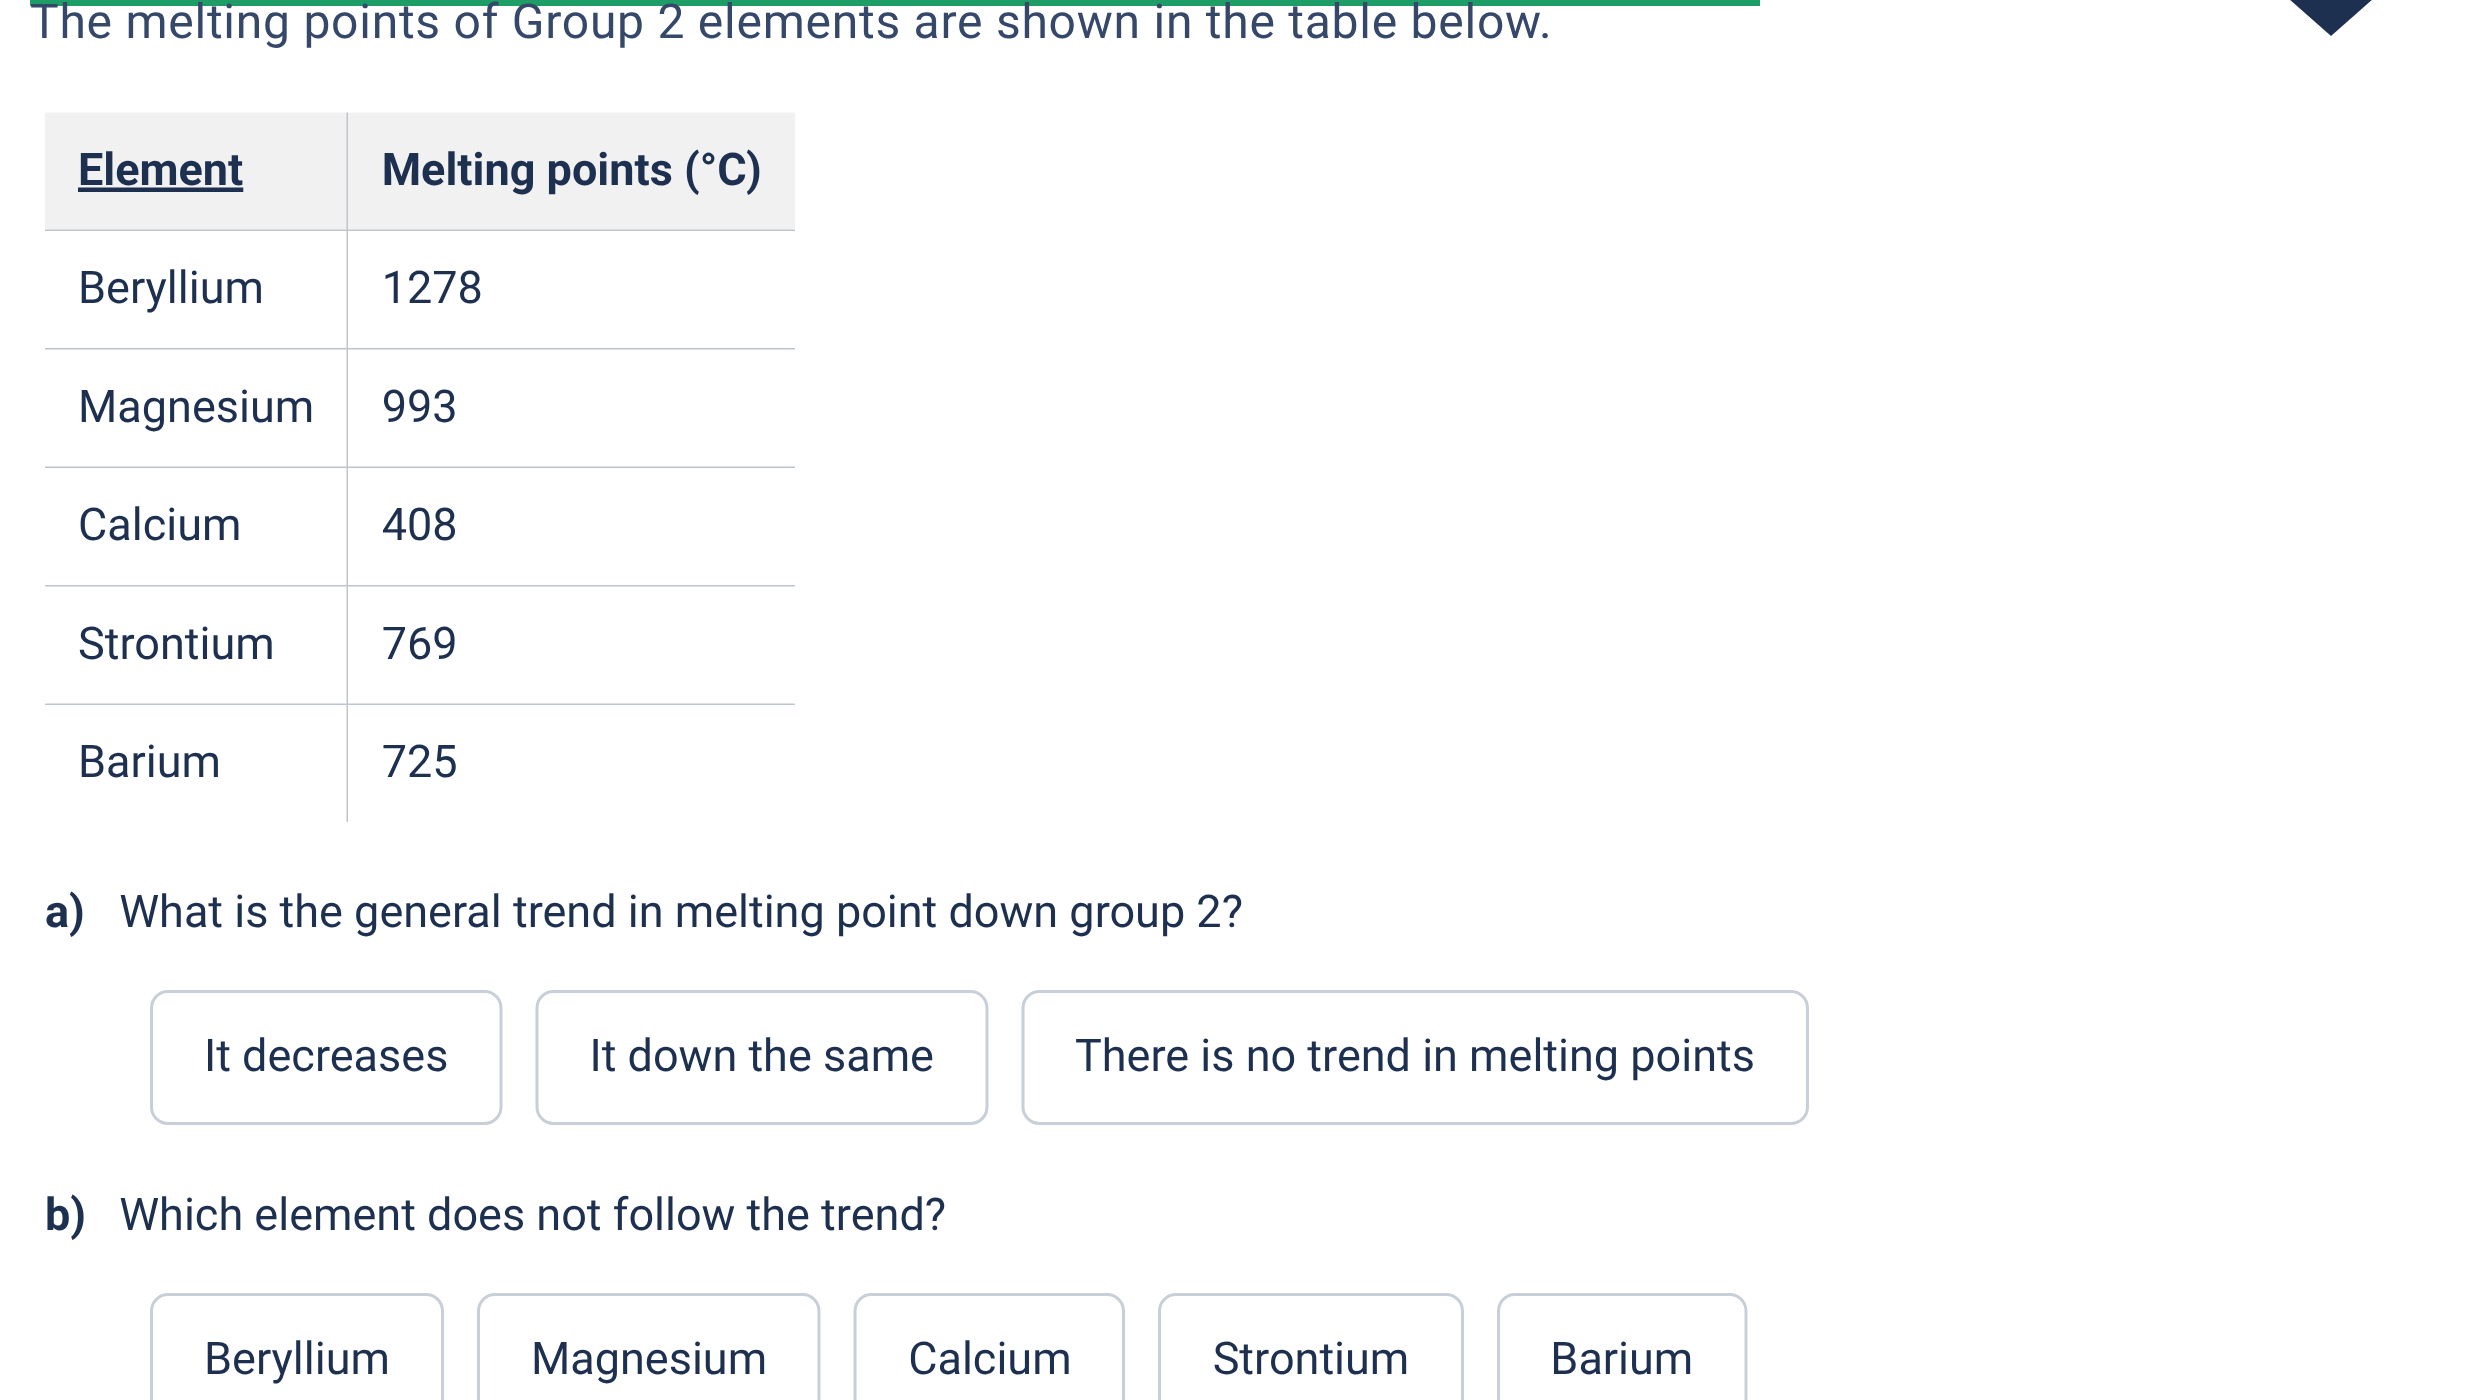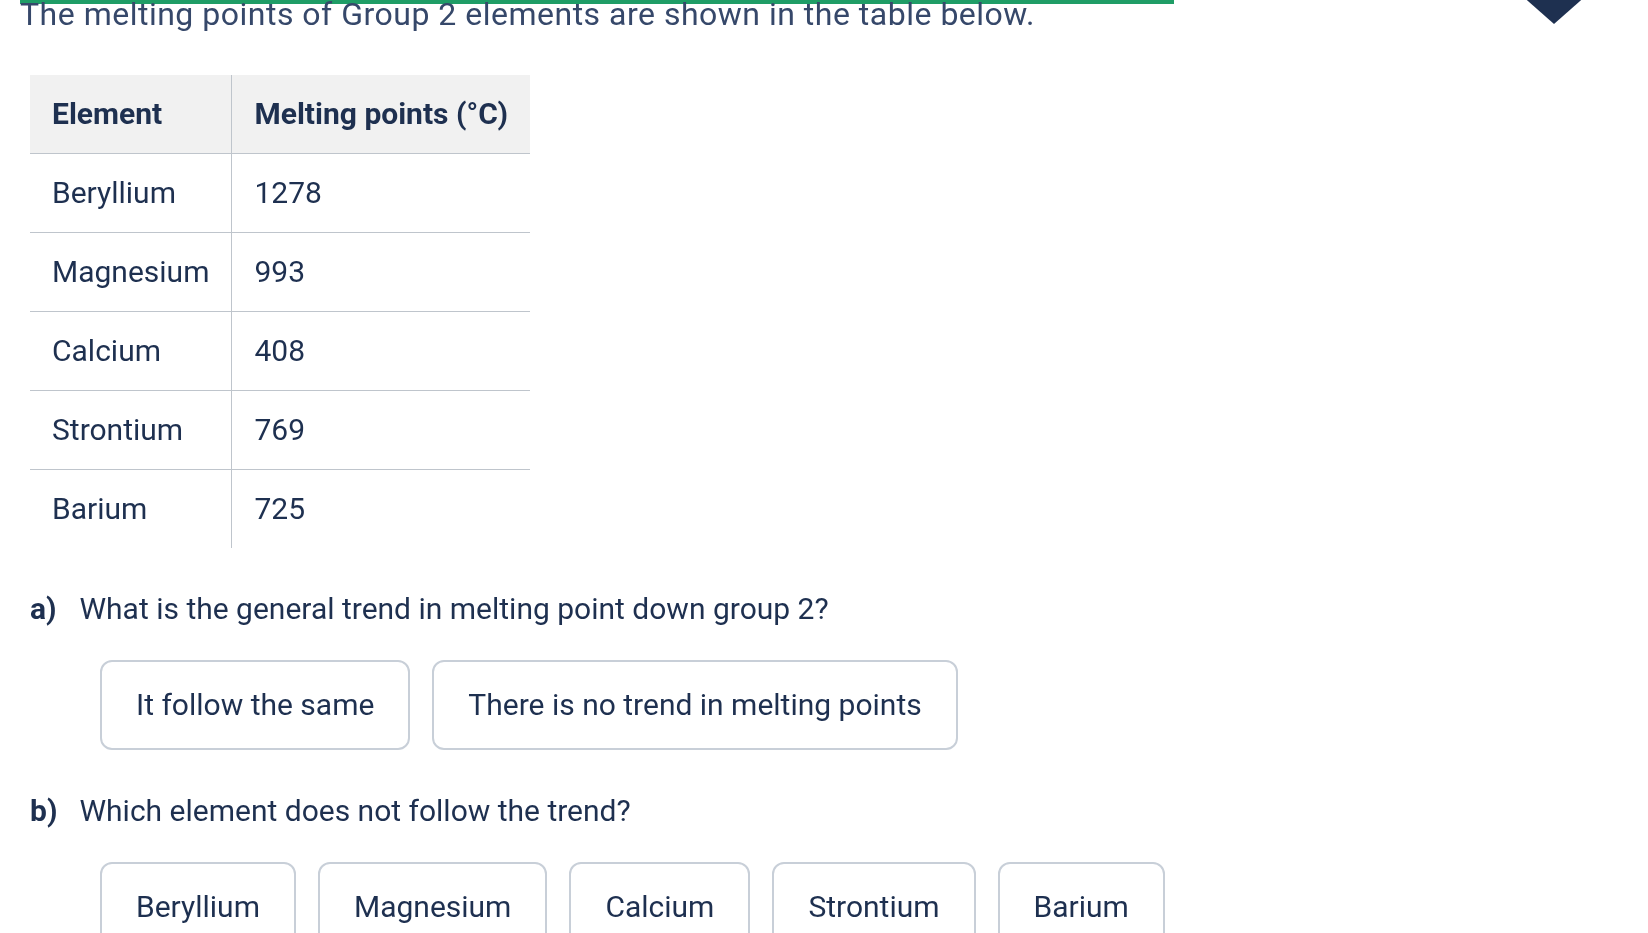--- a/index.html
+++ b/index.html
@@ -29,20 +29,21 @@
     color: #1e3050;
   }
   table.data-table th {
     background: #f1f1f1;
     font-weight: 700;
     padding: 18px 22px;
     border-bottom: 1px solid #bfc5cc;
   }
   table.data-table th.col-element {
     border-right: 1px solid #bfc5cc;
+    text-decoration: underline;
   }
   table.data-table td {
     padding: 18px 22px;
     border-bottom: 1px solid #bfc5cc;
     font-weight: 400;
   }
   table.data-table td.col-element {
     border-right: 1px solid #bfc5cc;
     min-width: 150px;
   }
@@ -157,21 +158,22 @@
       </tr>
     </tbody>
   </table>
 
   <div class="question-block">
     <div class="question-line">
       <span class="label">a)</span>
       <span>What is the general trend in melting point down group 2?</span>
     </div>
     <div class="answer-row">
-      <div class="answer-option">It follow the same</div>
+      <div class="answer-option">It decreases</div>
+      <div class="answer-option">It down the same</div>
       <div class="answer-option">There is no trend in melting points</div>
     </div>
   </div>
 
   <div class="question-block">
     <div class="question-line">
       <span class="label">b)</span>
       <span>Which element does not follow the trend?</span>
     </div>
     <div class="answer-row">

